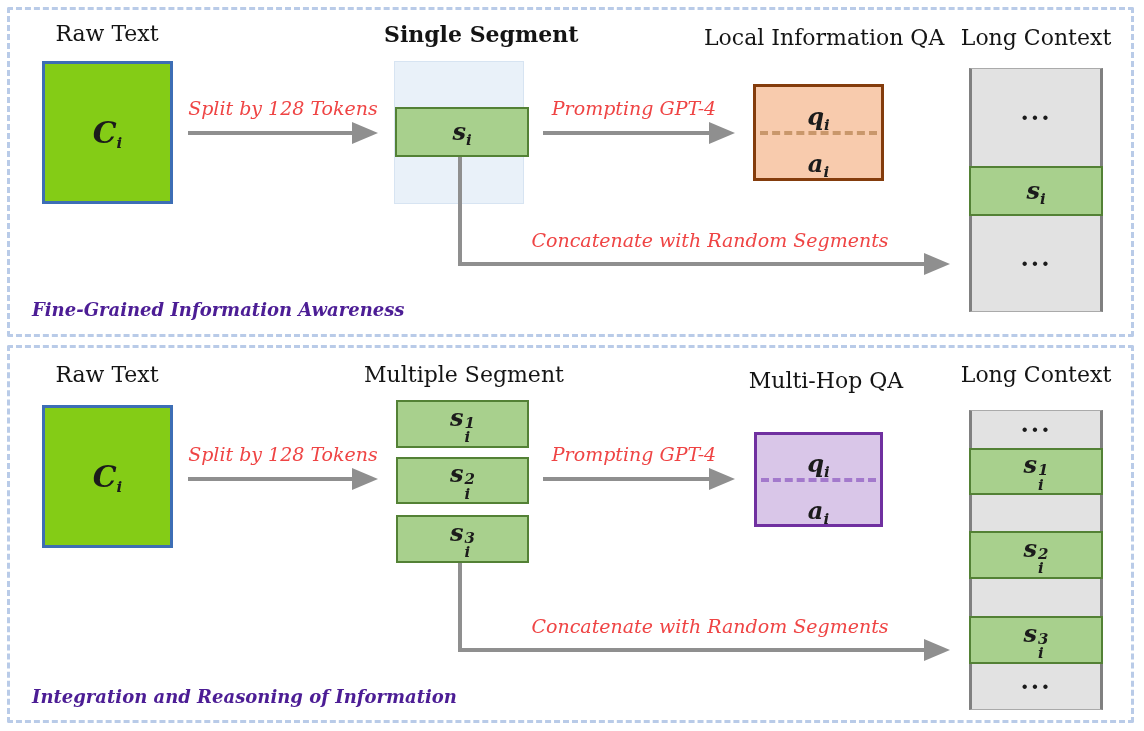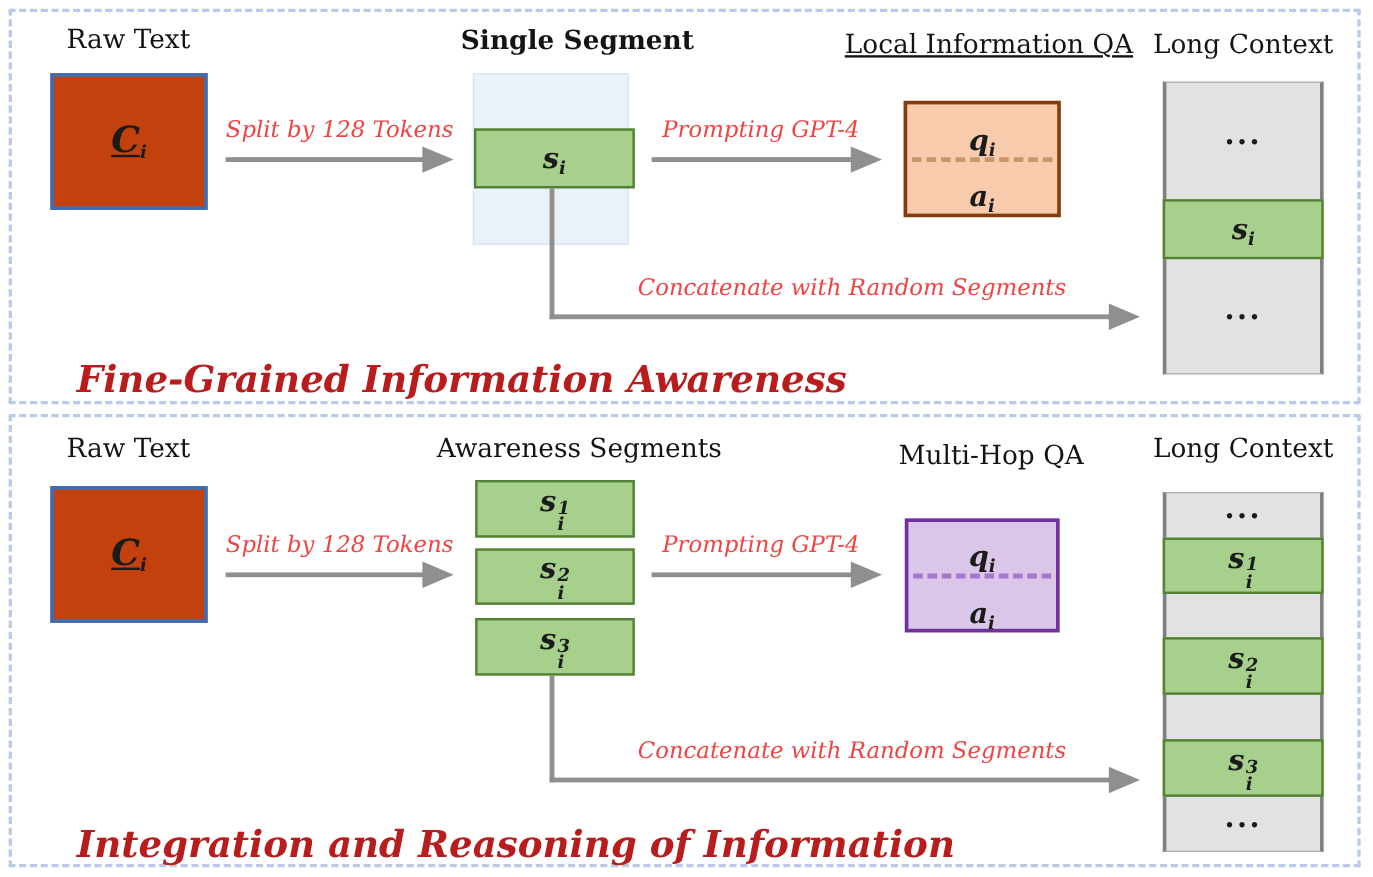--- a/index.html
+++ b/index.html
@@ -17,28 +17,28 @@
 
   .sec-title {
     position:absolute; font-size:22px; text-align:center; white-space:nowrap;
     color:#141414;
   }
   .arrow-label {
     position:absolute; font-size:19px; font-style:italic; text-align:center;
     white-space:nowrap; color:#ef4444;
   }
   .caption {
-    position:absolute; font-size:31px; font-style:italic; font-weight:600;
-    color:#b91c1c; white-space:nowrap;margin-left:32px;
+    position:absolute; font-size:18px; font-style:italic; font-weight:600;
+    color:#4c1d95; white-space:nowrap;
   }
 
   .raw-box {
-    position:absolute; width:131px; height:114px; box-sizing:border-box;
-    background:#c2410c; border:3px solid #3d6eb5;
-    display:flex; align-items:center; justify-content:center;text-decoration:underline;
+    position:absolute; width:131px; height:143px; box-sizing:border-box;
+    background:#84cc16; border:3px solid #3d6eb5;
+    display:flex; align-items:center; justify-content:center;
   }
   .backdrop {
     position:absolute; width:130px; height:143px; box-sizing:border-box;
     background:#e9f1f9; border:1px solid #d7e4f2;
   }
   .seg-box {
     position:absolute; width:134px; box-sizing:border-box;
     background:#a8d08d; border:2px solid #538135;
     display:flex; align-items:center; justify-content:center;
   }
@@ -104,21 +104,21 @@
   <div class="backdrop" style="left:394px; top:61px;"></div>
 
   <div class="seg-box" style="left:395px; top:107px; height:50px;">
     <span class="math"><span>s</span><span class="msub">i</span></span>
   </div>
 
   <div class="arrow-label" style="left:529px; top:97px; width:210px;">Prompting GPT-4</div>
   <div class="hline" style="left:543px; top:131px; width:168px;"></div>
   <div class="ahead" style="left:709px; top:122px;"></div>
 
-  <div class="sec-title" style="left:704px; top:25px; width:230px;text-decoration:underline;">Local Information QA</div>
+  <div class="sec-title" style="left:704px; top:25px; width:230px;">Local Information QA</div>
 
   <div class="qa-box qa-orange" style="left:753px; top:84px; width:131px; height:97px;">
     <div class="qa-half">
       <span class="math"><span>q</span><span class="msub">i</span></span>
     </div>
     <div class="qa-div"></div>
     <div class="qa-half">
       <span class="math"><span>a</span><span class="msub">i</span></span>
     </div>
   </div>
@@ -149,21 +149,21 @@
   <div class="sec-title" style="left:27px; top:362px; width:160px;">Raw Text</div>
 
   <div class="raw-box" style="left:42px; top:405px;">
     <span class="math"><span class="mbig">C</span><span class="msub">i</span></span>
   </div>
 
   <div class="arrow-label" style="left:178px; top:443px; width:210px;">Split by 128 Tokens</div>
   <div class="hline" style="left:188px; top:477px; width:166px;"></div>
   <div class="ahead" style="left:352px; top:468px;"></div>
 
-  <div class="sec-title" style="left:364px; top:362px; width:200px;">Awareness Segments</div>
+  <div class="sec-title" style="left:364px; top:362px; width:200px;">Multiple Segment</div>
 
   <div class="seg-box" style="left:396px; top:400px; width:133px; height:48px;">
     <span class="math"><span>s</span><span class="stack">
           <span>1</span>
           <span>i</span>
         </span></span>
   </div>
   <div class="seg-box" style="left:396px; top:457px; width:133px; height:47px;">
     <span class="math"><span>s</span><span class="stack">
           <span>2</span>

